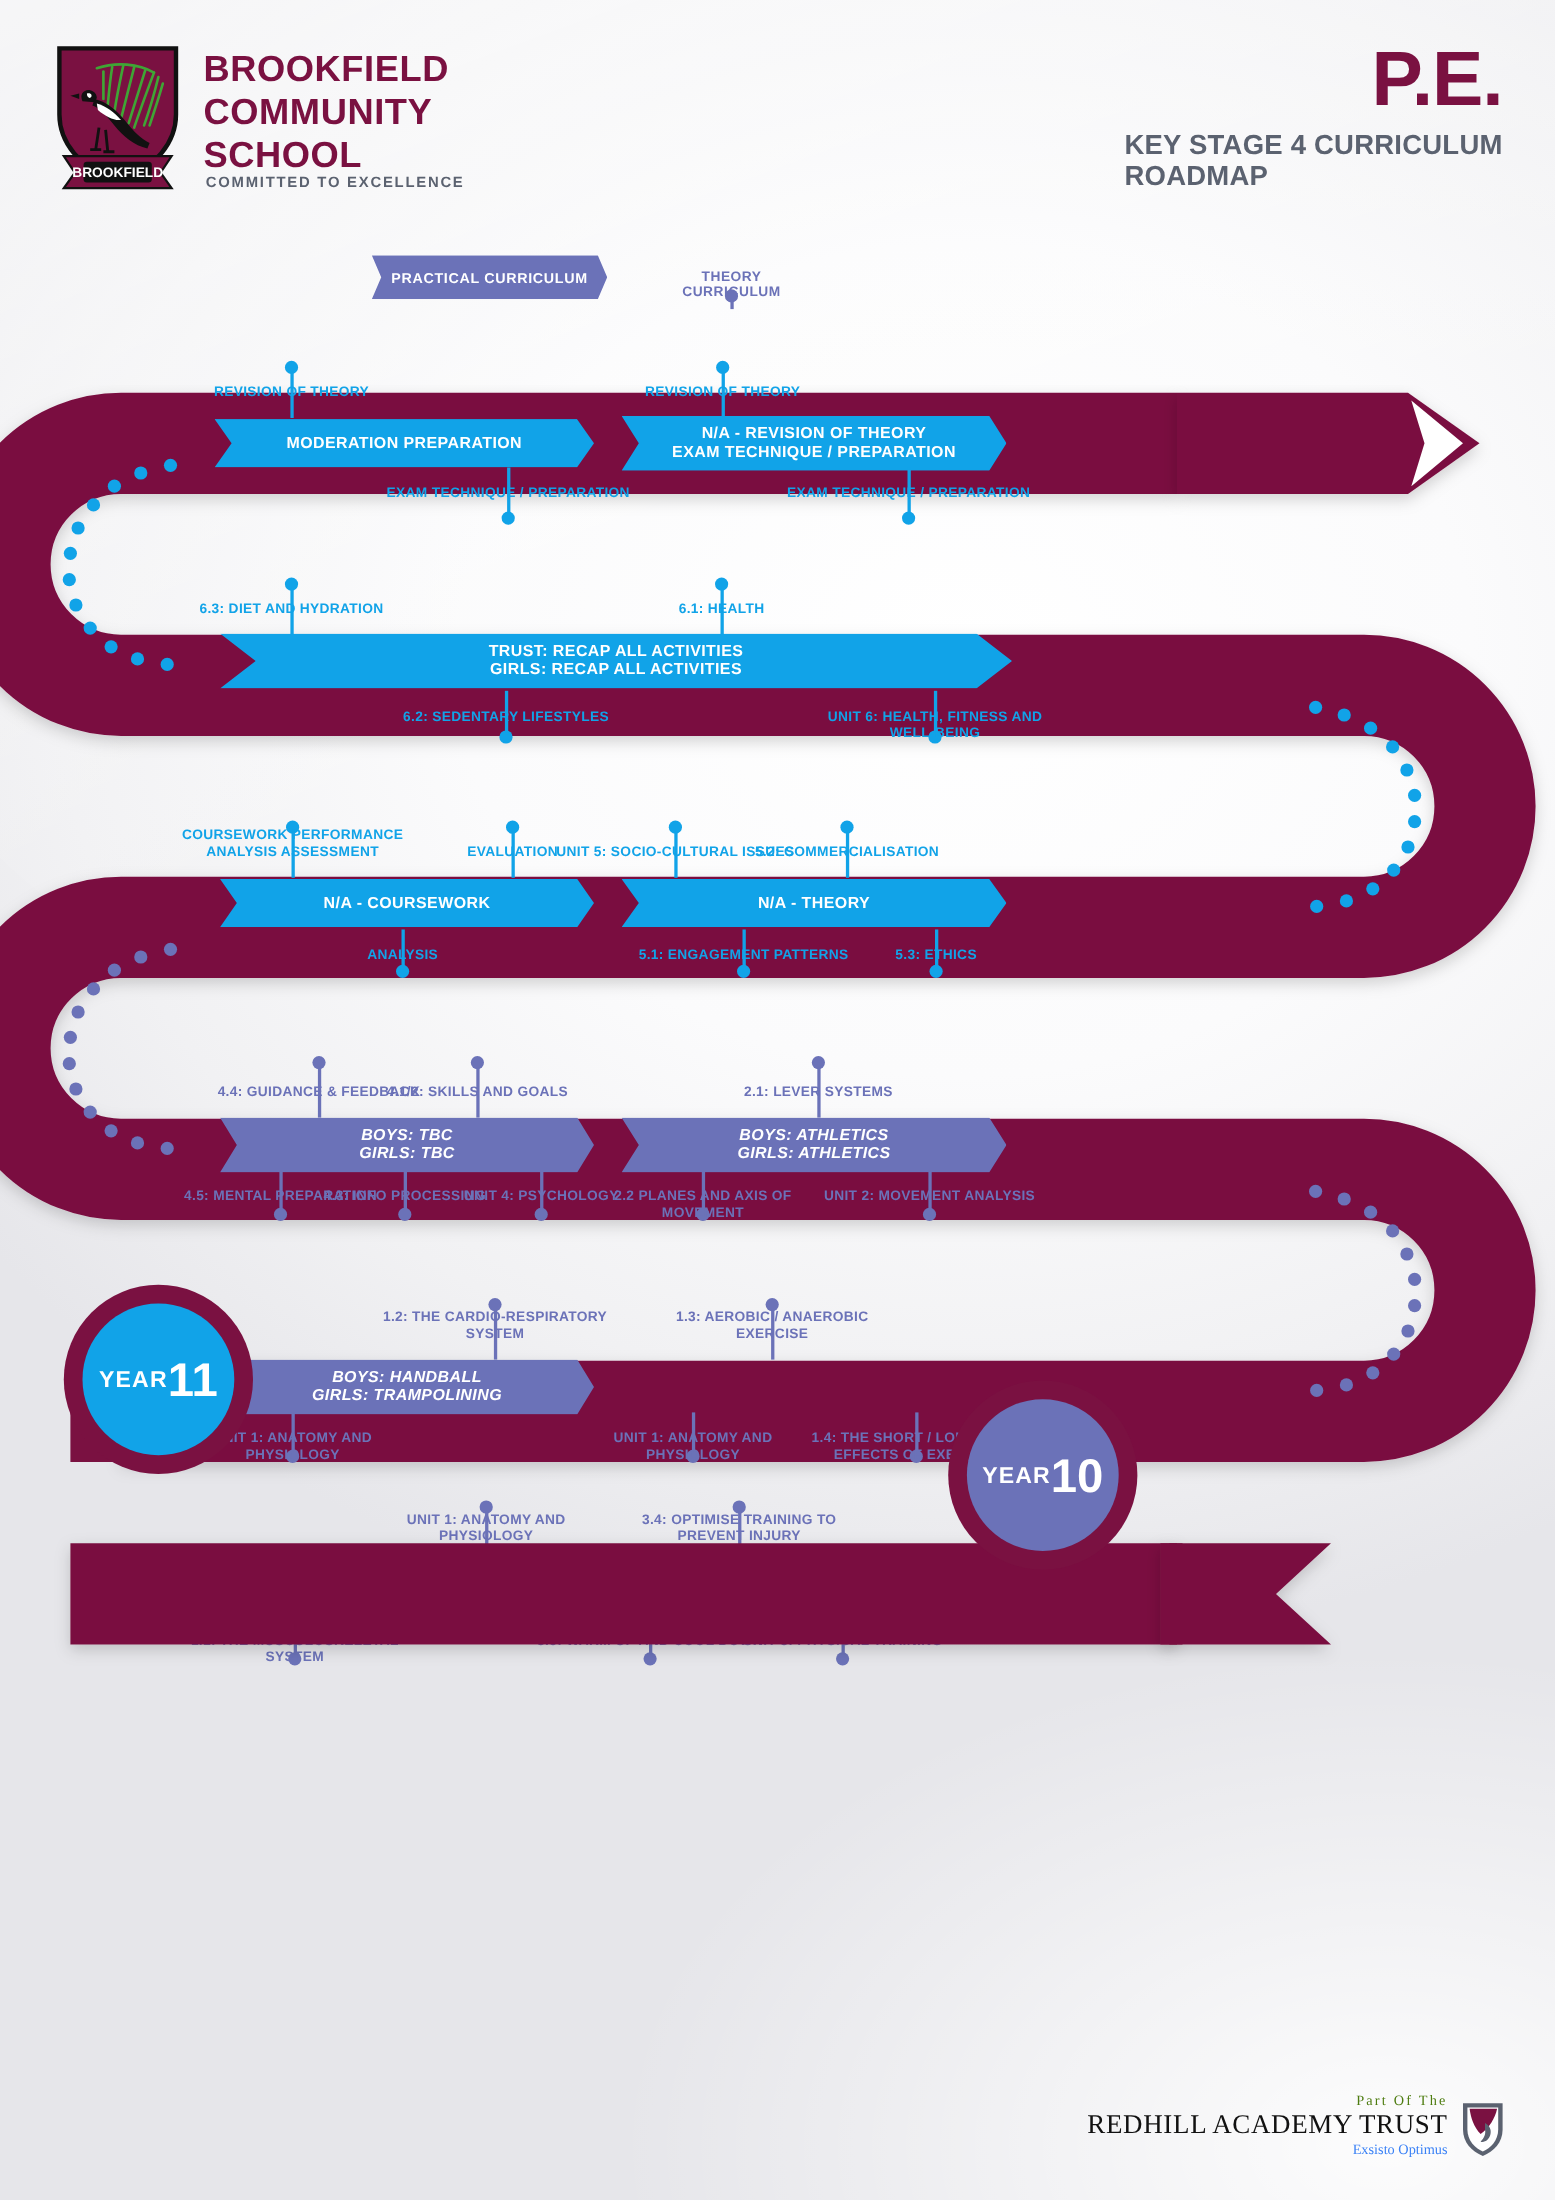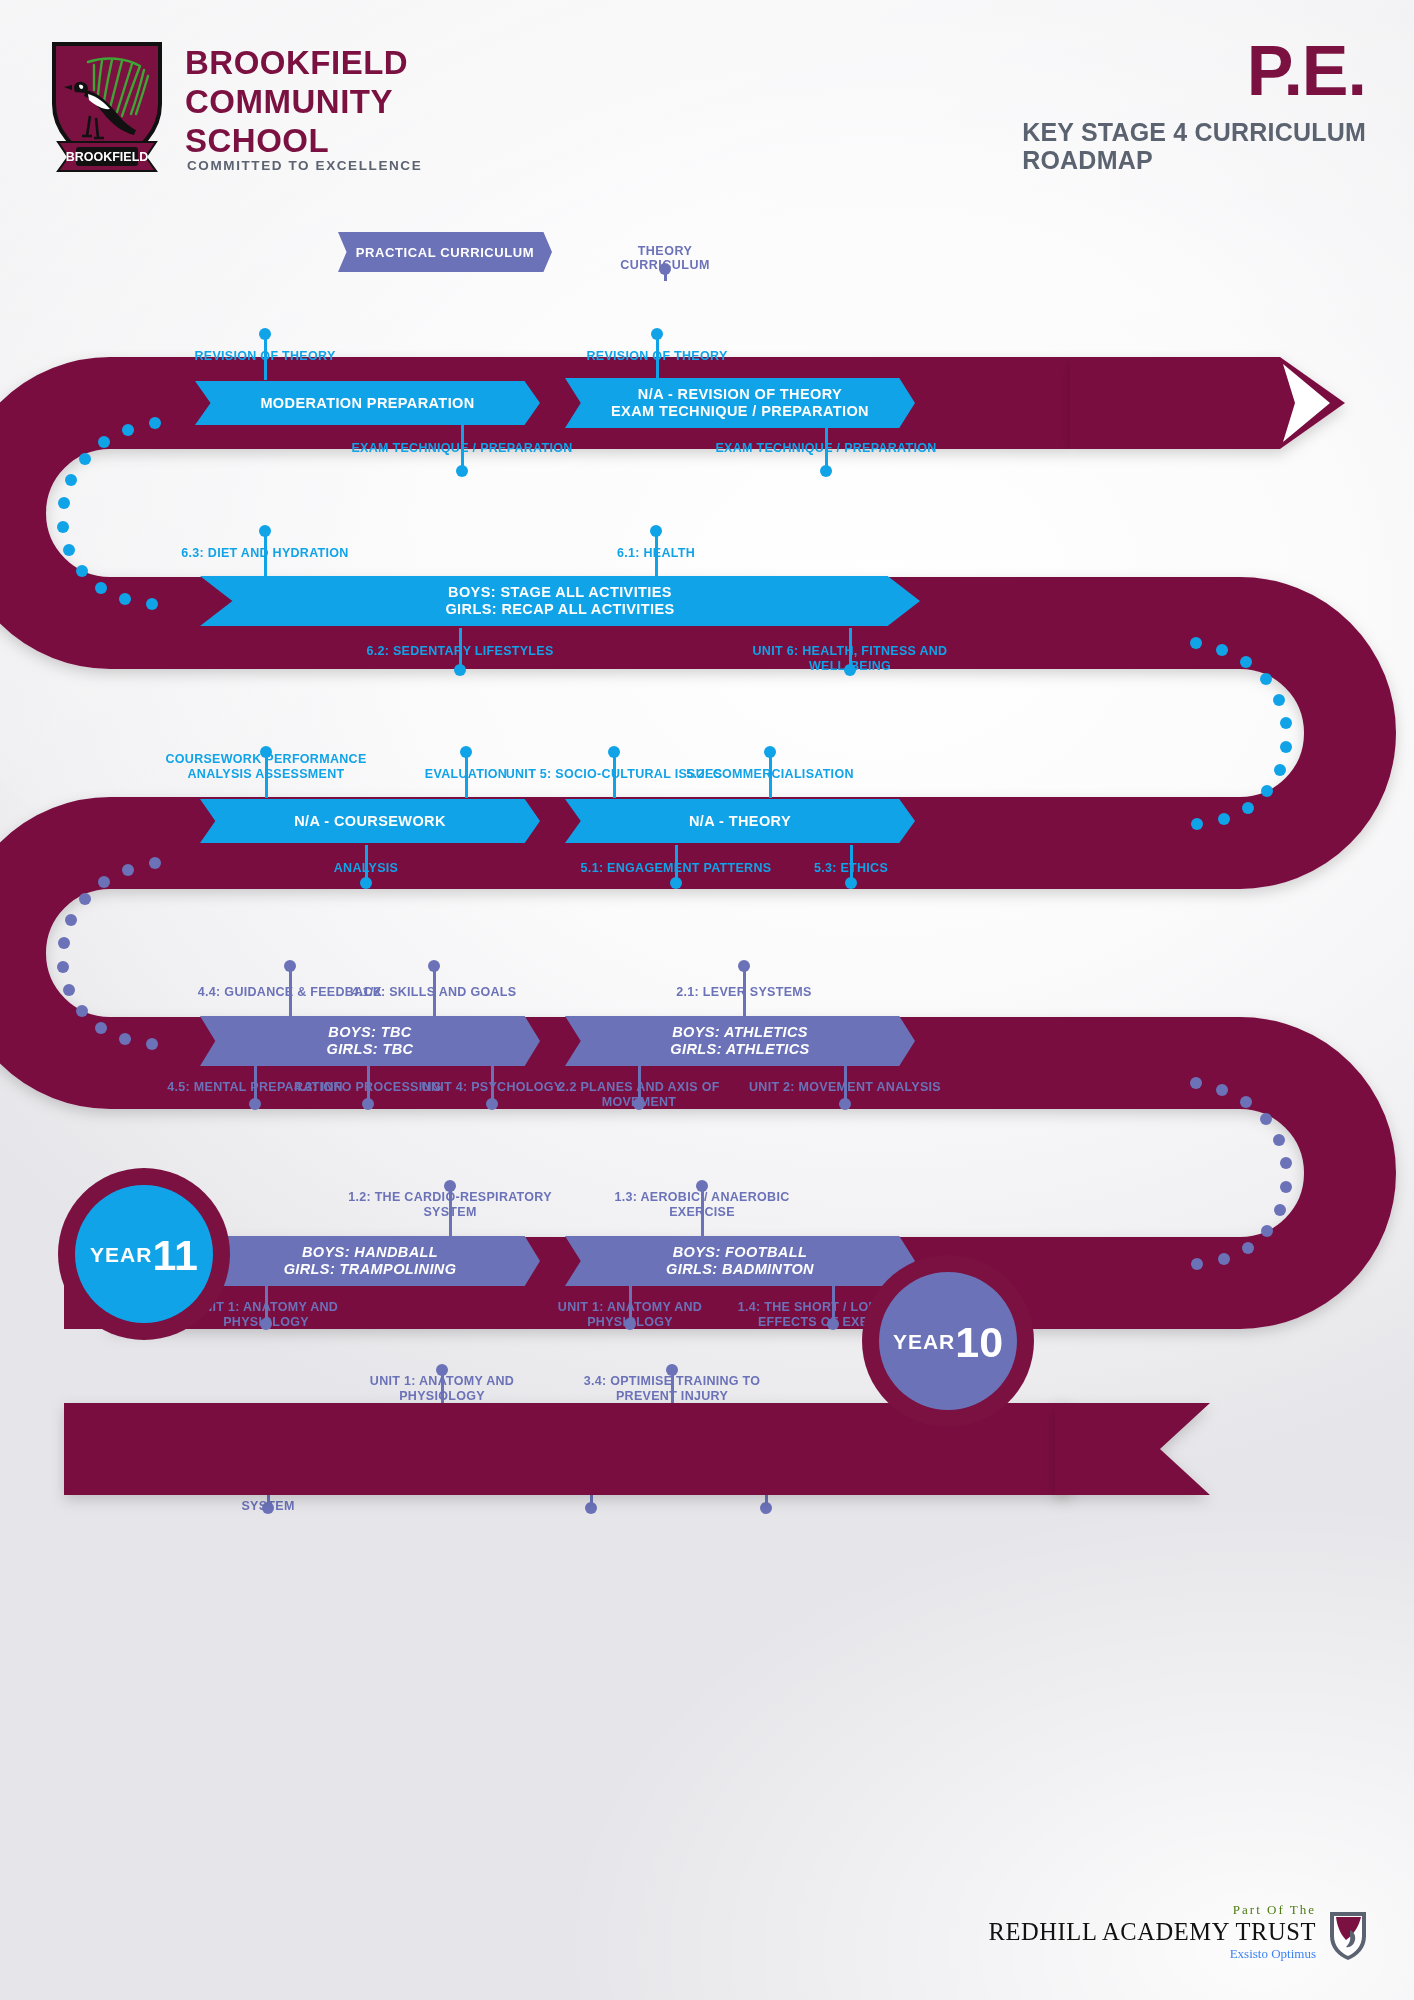--- a/index.html
+++ b/index.html
@@ -314,21 +314,21 @@
     <span class="stem" style="height:42px;"></span>
     <span class="txt">EXAM TECHNIQUE / PREPARATION</span>
   </div>
   <div class="pin blue down" style="left:826px; top:75px; height:52px;">
     <span class="dot"></span>
     <span class="stem" style="height:42px;"></span>
     <span class="txt">EXAM TECHNIQUE / PREPARATION</span>
   </div>
 
   <div class="banner blue chev-right two" style="left:200px; top:226px; width:720px;">
-    <span>BOYS: STAGE ALL ACTIVITIES</span>
+    <span>TRUST: RECAP ALL ACTIVITIES</span>
     <span>GIRLS: RECAP ALL ACTIVITIES</span>
   </div>
 
   <div class="pin blue up" style="left:265px; top:175px; height:52px;">
     <span class="dot"></span>
     <span class="stem" style="height:42px;"></span>
     <span class="txt">6.3: DIET AND HYDRATION</span>
   </div>
   <div class="pin blue up" style="left:656px; top:175px; height:52px;">
     <span class="dot"></span>
@@ -436,24 +436,20 @@
   </div>
   <div class="pin purple down" style="left:845px; top:714px; height:46px;">
     <span class="dot"></span>
     <span class="stem" style="height:36px;"></span>
     <span class="txt">UNIT 2: MOVEMENT ANALYSIS</span>
   </div>
 
   <div class="banner purple chev-right two" style="left:200px; top:886px; width:340px;">
     <span>BOYS: HANDBALL</span>
     <span>GIRLS: TRAMPOLINING</span>
-  </div>
-  <div class="banner purple chev-right two" style="left:565px; top:886px; width:350px;">
-    <span>BOYS: FOOTBALL</span>
-    <span>GIRLS: BADMINTON</span>
   </div>
 
   <div class="pin purple up" style="left:450px; top:830px; height:56px;">
     <span class="dot"></span>
     <span class="stem" style="height:46px;"></span>
     <span class="txt">1.2: THE CARDIO-RESPIRATORY SYSTEM</span>
   </div>
   <div class="pin purple up" style="left:702px; top:830px; height:56px;">
     <span class="dot"></span>
     <span class="stem" style="height:46px;"></span>

